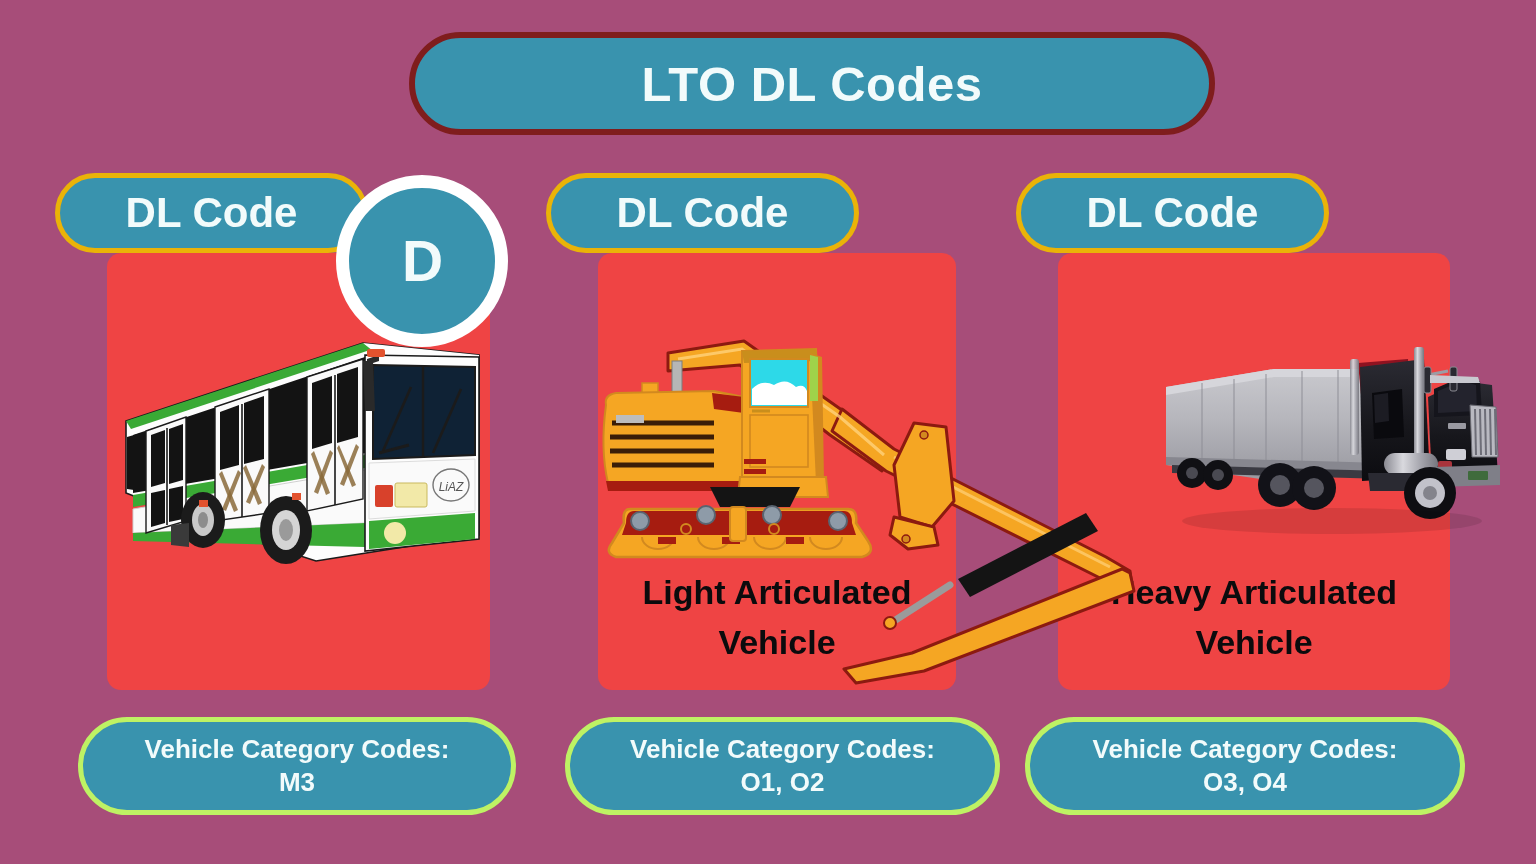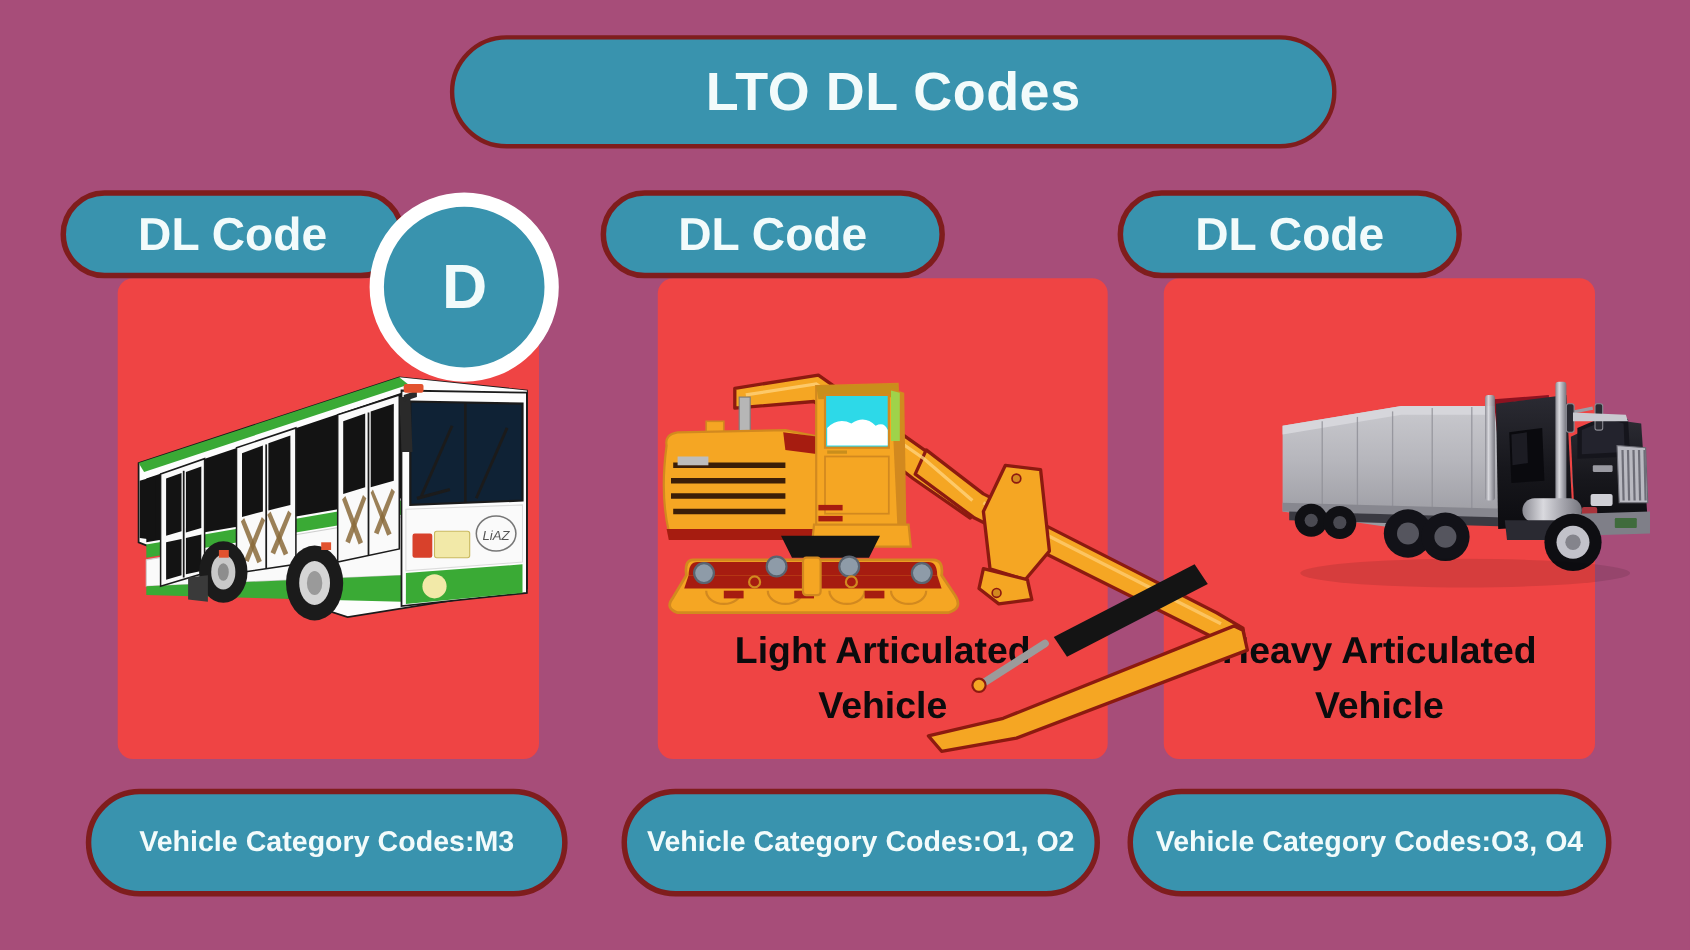--- a/index.html
+++ b/index.html
@@ -18,21 +18,21 @@
   }
 
   
   #title-banner {
     position: absolute;
     left: 409px;
     top: 32px;
     width: 806px;
     height: 103px;
     background: #3993AE;
-    border: 4px solid #7f1d1d;
+    border: 6px solid #7f1d1d;
     border-radius: 52px;
     display: flex;
     align-items: center;
     justify-content: center;
   }
   #title-text {
     color: #F2FBFB;
     font-size: 49px;
     font-weight: bold;
     letter-spacing: 0.5px;
@@ -55,32 +55,32 @@
     position: absolute;
     left: 63px;
     top: 253px;
     width: 383px;
     height: 437px;
     background: #ef4444;
     border-radius: 14px;
     overflow: visible;
     text-decoration: underline;
   }
-  #column-1 .card-panel { left: 63px; width: 409px; padding-left: 32px; }
+  #column-1 .card-panel { left: 63px; width: 358px; padding-left: 32px; }
   #column-2 .card-panel { left: 53px; width: 392px; }
 
   
   .dl-pill {
     position: absolute;
     left: 11px;
     top: 173px;
     width: 313px;
     height: 80px;
     background: #3993AE;
-    border: 5px solid #7f1d1d;
+    border: 5px solid #eab308;
     border-radius: 42px;
     display: flex;
     align-items: center;
     justify-content: center;
     z-index: 6;
   }
   .dl-pill-label {
     color: #F2FBFB;
     font-size: 42px;
     font-weight: bold;
@@ -144,24 +144,24 @@
   #column-0 .card-caption { bottom: 32px; font-size: 35px; }
 
   
   .cat-pill {
     position: absolute;
     left: 34px;
     top: 717px;
     width: 438px;
     height: 98px;
     background: #3993AE;
-    border: 5px solid #7f1d1d;
+    border: 5px solid #bef264;
     border-radius: 52px;
     display: flex;
-    flex-direction: row;
+    flex-direction: column;
     align-items: center;
     justify-content: center;
     z-index: 4;
   }
   #column-1 .cat-pill { left: 30px; width: 435px; }
   #column-2 .cat-pill { left: 20px; width: 440px; }
   .cat-pill-label,
   .cat-pill-codes {
     color: #F2FBFB;
     font-size: 26px;

